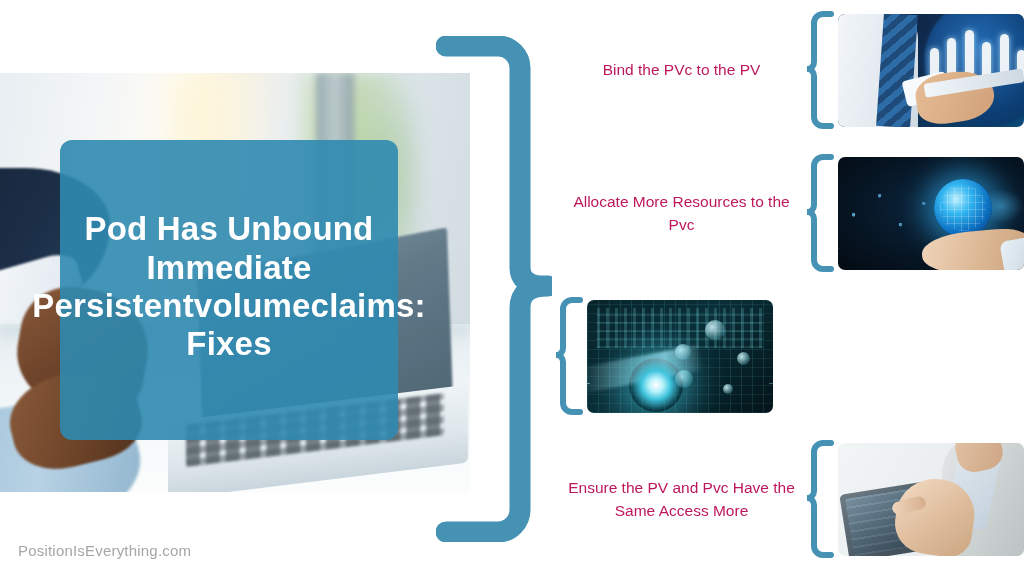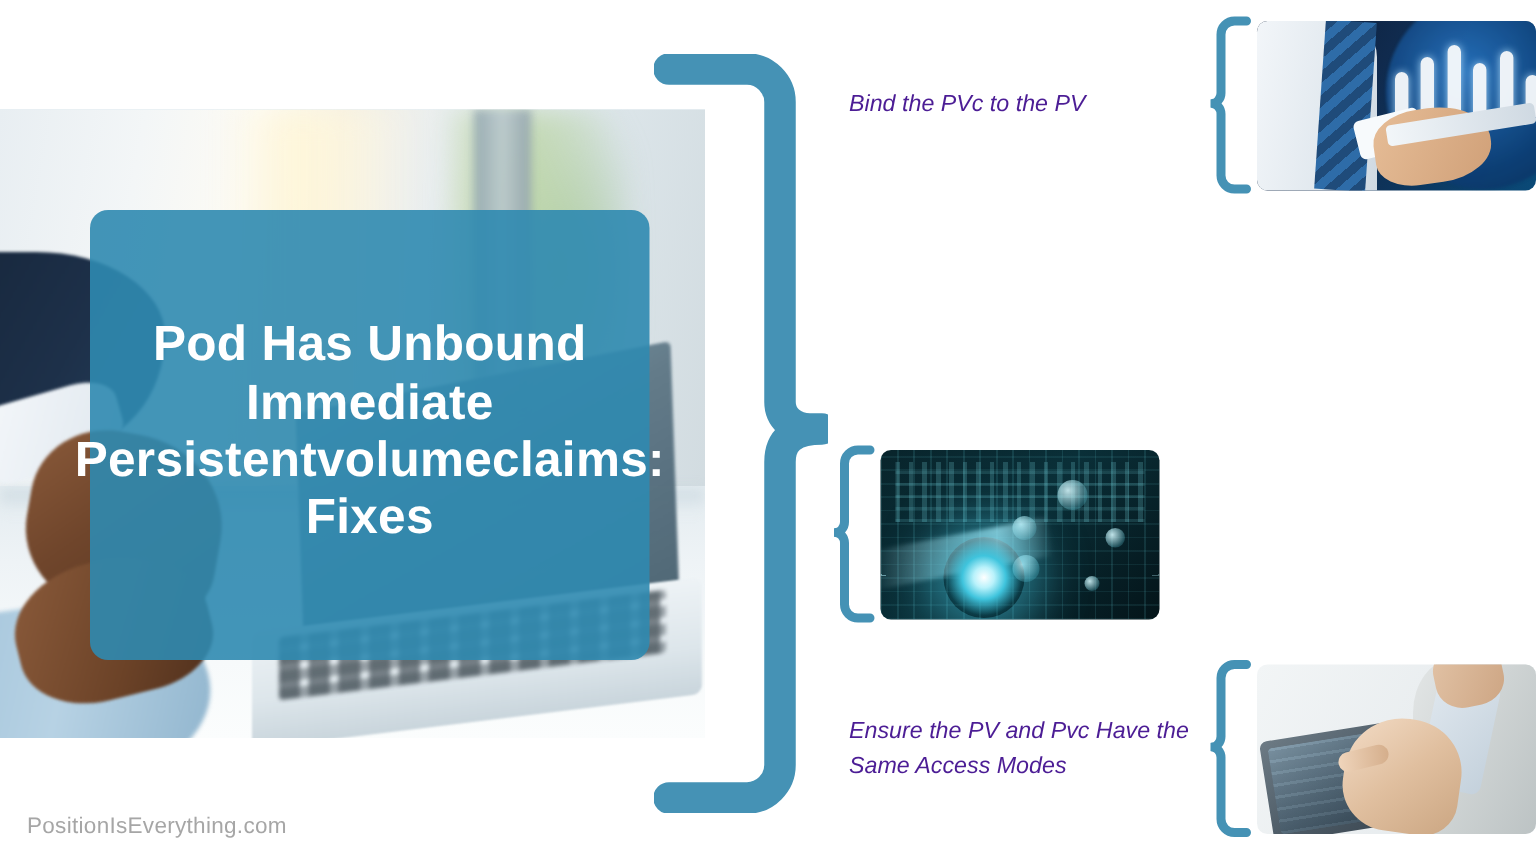--- a/index.html
+++ b/index.html
@@ -118,21 +118,21 @@
   .hp-paper{
     position:absolute; left:0px; top:352px; width:120px; height:64px;
     background:linear-gradient(180deg,#ffffff,#e8eef2);
     transform:rotate(-10deg);
     filter:blur(1px);
     opacity:.9;
   }
 
   
   .title-card{
-    position:absolute; left:60px; top:140px; width:373px; height:300px;
+    position:absolute; left:60px; top:140px; width:338px; height:300px;
     background:rgba(47,138,176,.90);
     border-radius:12px;
     display:flex; align-items:center; justify-content:center;
     padding:4px 10px 10px;
   }
   .title-card h1{
     color:#ffffff;
     font-size:33px;
     line-height:1.16;
     font-weight:bold;
@@ -152,26 +152,25 @@
     position:absolute; left:0; width:468px; height:130px;
     display:flex; align-items:center;
   }
   .row.r1{ top:5px; }
   .row.r2{ top:148px; }
   .row.r3{ top:291px; }
   .row.r4{ top:434px; }
 
   .row-label{
     width:252px;
-    text-align:left;
-    color:#4c1d95;
+    text-align:center;
+    color:#be185d;
     font-size:15.5px;
     line-height:1.5;
     padding:0 10px;
-    font-style:italic;
   }
   .small-brace{ width:28px; height:120px; flex:0 0 28px; }
 
   .thumb{
     position:relative;
     width:186px; height:113px;
     border-radius:7px;
     overflow:hidden;
     flex:0 0 186px;
     margin-left:3px;
@@ -411,20 +410,36 @@
           <i></i>
           <i></i>
           <i></i>
       </div>
       <div class="cuff"></div>
       <div class="hand"></div>
       <div class="tablet"></div>
     </div>
   </div>
 
+  <div class="row r2">
+    <div class="row-label">Allocate More Resources to the Pvc</div>
+    <div class="small-brace">
+      <svg width="28" height="120" viewBox="0 0 28 120" fill="none" xmlns="http://www.w3.org/2000/svg" aria-hidden="true">
+        <path d="M24 4 H16 C11 4 7 8 7 13 V52 C7 56 4 59 1 59 C4 59 7 62 7 66 V107
+                 C7 112 11 116 16 116 H24" stroke="#4592B5" stroke-width="6" stroke-linecap="round" stroke-linejoin="round"></path>
+      </svg>
+    </div>
+    <div class="thumb t2">
+      <div class="net"></div>
+      <div class="glow-l"></div>
+      <div class="sphere"></div>
+      <div class="hand"></div>
+      <div class="sleeve"></div>
+    </div>
+  </div>
 
   <div class="row r3">
     <div class="small-brace">
       <svg width="28" height="120" viewBox="0 0 28 120" fill="none" xmlns="http://www.w3.org/2000/svg" aria-hidden="true">
         <path d="M24 4 H16 C11 4 7 8 7 13 V52 C7 56 4 59 1 59 C4 59 7 62 7 66 V107
                  C7 112 11 116 16 116 H24" stroke="#4592B5" stroke-width="6" stroke-linecap="round" stroke-linejoin="round"></path>
       </svg>
     </div>
     <div class="thumb t3">
       <div class="circuit"></div>
@@ -434,21 +449,21 @@
       <div class="node n2"></div>
       <div class="node n3"></div>
       <div class="node n4"></div>
       <div class="node n5"></div>
       <div class="streak"></div>
       <div class="burst"></div>
     </div>
   </div>
 
   <div class="row r4">
-    <div class="row-label">Ensure the PV and Pvc Have the Same Access Modes</div>
+    <div class="row-label">Ensure the PV and Pvc Have the Same Access More</div>
     <div class="small-brace">
       <svg width="28" height="120" viewBox="0 0 28 120" fill="none" xmlns="http://www.w3.org/2000/svg" aria-hidden="true">
         <path d="M24 4 H16 C11 4 7 8 7 13 V52 C7 56 4 59 1 59 C4 59 7 62 7 66 V107
                  C7 112 11 116 16 116 H24" stroke="#4592B5" stroke-width="6" stroke-linecap="round" stroke-linejoin="round"></path>
       </svg>
     </div>
     <div class="thumb t4">
       <div class="blazer"></div>
       <div class="collar"></div>
       <div class="neck"></div>

